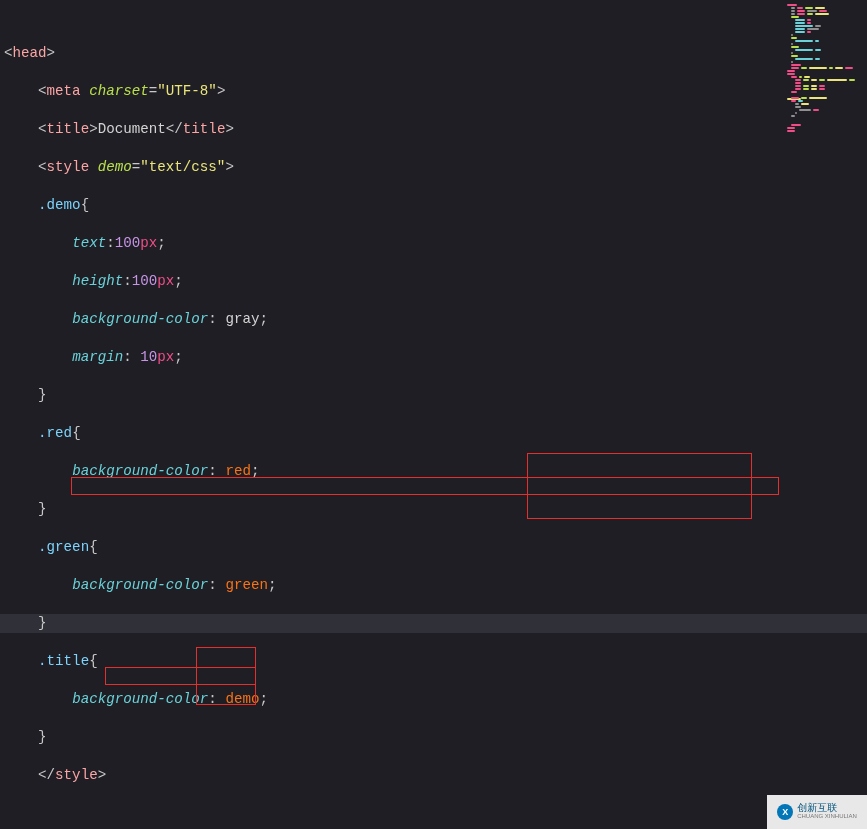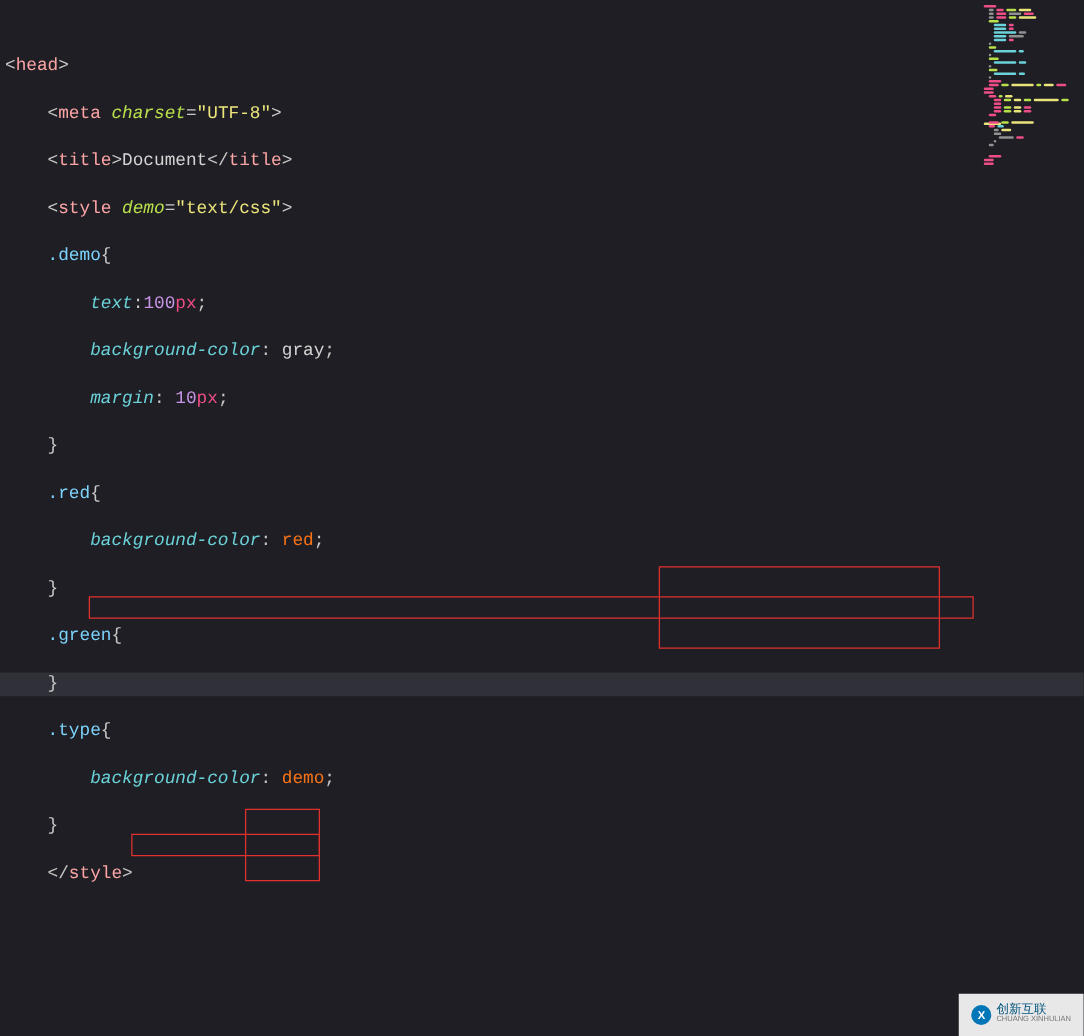--- a/index.html
+++ b/index.html
@@ -92,29 +92,31 @@
 <body>
 
 <div class="editor">
 
 <span class="line"><span class="c-punct">&lt;</span><span class="c-tag">head</span><span class="c-punct">&gt;</span></span>
 <span class="line">    <span class="c-punct">&lt;</span><span class="c-tag">meta</span> <span class="c-attrnm">charset</span><span class="c-punct">=</span><span class="c-str">"UTF-8"</span><span class="c-punct">&gt;</span></span>
 <span class="line">    <span class="c-punct">&lt;</span><span class="c-tag">title</span><span class="c-punct">&gt;</span><span class="c-text">Document</span><span class="c-punct">&lt;/</span><span class="c-tag">title</span><span class="c-punct">&gt;</span></span>
 <span class="line">    <span class="c-punct">&lt;</span><span class="c-tag">style</span> <span class="c-attrnm">demo</span><span class="c-punct">=</span><span class="c-str">"text/css"</span><span class="c-punct">&gt;</span></span>
 <span class="line">    <span class="c-selcls">.demo</span><span class="c-punct">{</span></span>
 <span class="line">        <span class="c-prop">text</span><span class="c-punct">:</span><span class="c-num">100</span><span class="c-unit">px</span><span class="c-punct">;</span></span>
+<span class="line">        <span class="c-prop">height</span><span class="c-punct">:</span><span class="c-num">100</span><span class="c-unit">px</span><span class="c-punct">;</span></span>
 <span class="line">        <span class="c-prop">background-color</span><span class="c-punct">: </span><span class="c-val">gray</span><span class="c-punct">;</span></span>
 <span class="line">        <span class="c-prop">margin</span><span class="c-punct">: </span><span class="c-num">10</span><span class="c-unit">px</span><span class="c-punct">;</span></span>
 <span class="line">    <span class="c-punct">}</span></span>
 <span class="line">    <span class="c-selcls">.red</span><span class="c-punct">{</span></span>
 <span class="line">        <span class="c-prop">background-color</span><span class="c-punct">: </span><span class="c-valkw">red</span><span class="c-punct">;</span></span>
 <span class="line">    <span class="c-punct">}</span></span>
 <span class="line">    <span class="c-selcls">.green</span><span class="c-punct">{</span></span>
+<span class="line">        <span class="c-prop">background-color</span><span class="c-punct">: </span><span class="c-valkw">green</span><span class="c-punct">;</span></span>
 <span class="line hl">    <span class="c-punct">}</span></span>
-<span class="line">    <span class="c-selcls">.type</span><span class="c-punct">{</span></span>
+<span class="line">    <span class="c-selcls">.title</span><span class="c-punct">{</span></span>
 <span class="line">        <span class="c-prop">background-color</span><span class="c-punct">: </span><span class="c-valkw">demo</span><span class="c-punct">;</span></span>
 <span class="line">    <span class="c-punct">}</span></span>
 <span class="line">    <span class="c-punct">&lt;/</span><span class="c-tag">style</span><span class="c-punct">&gt;</span></span>
 
 
 
 
 
 
 

